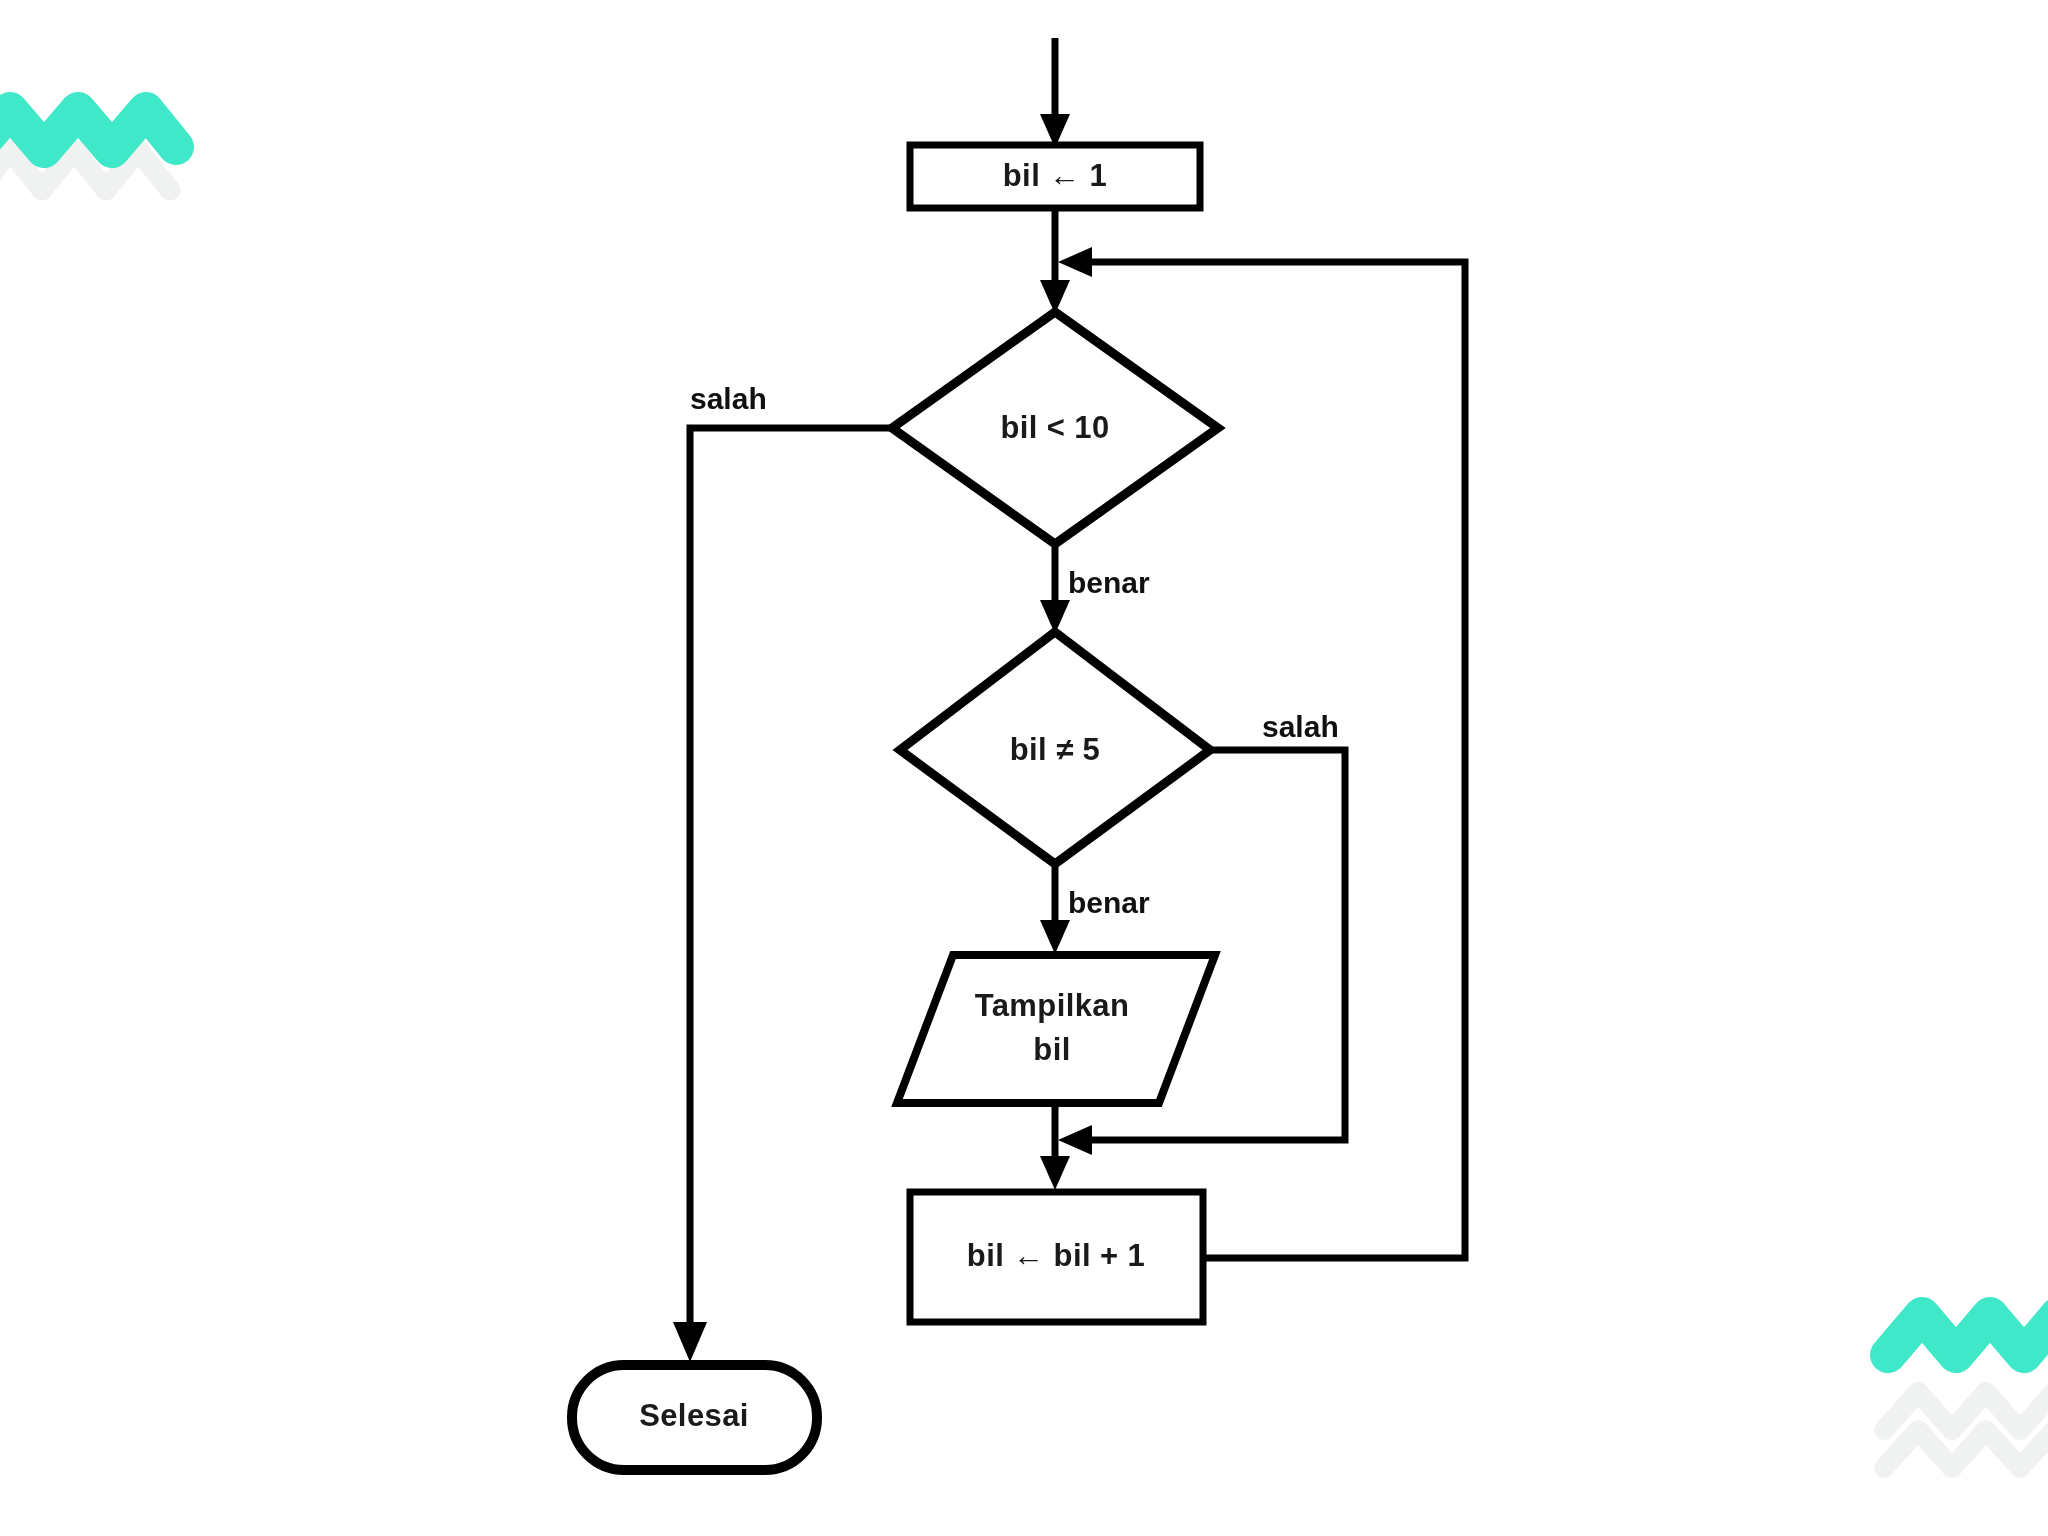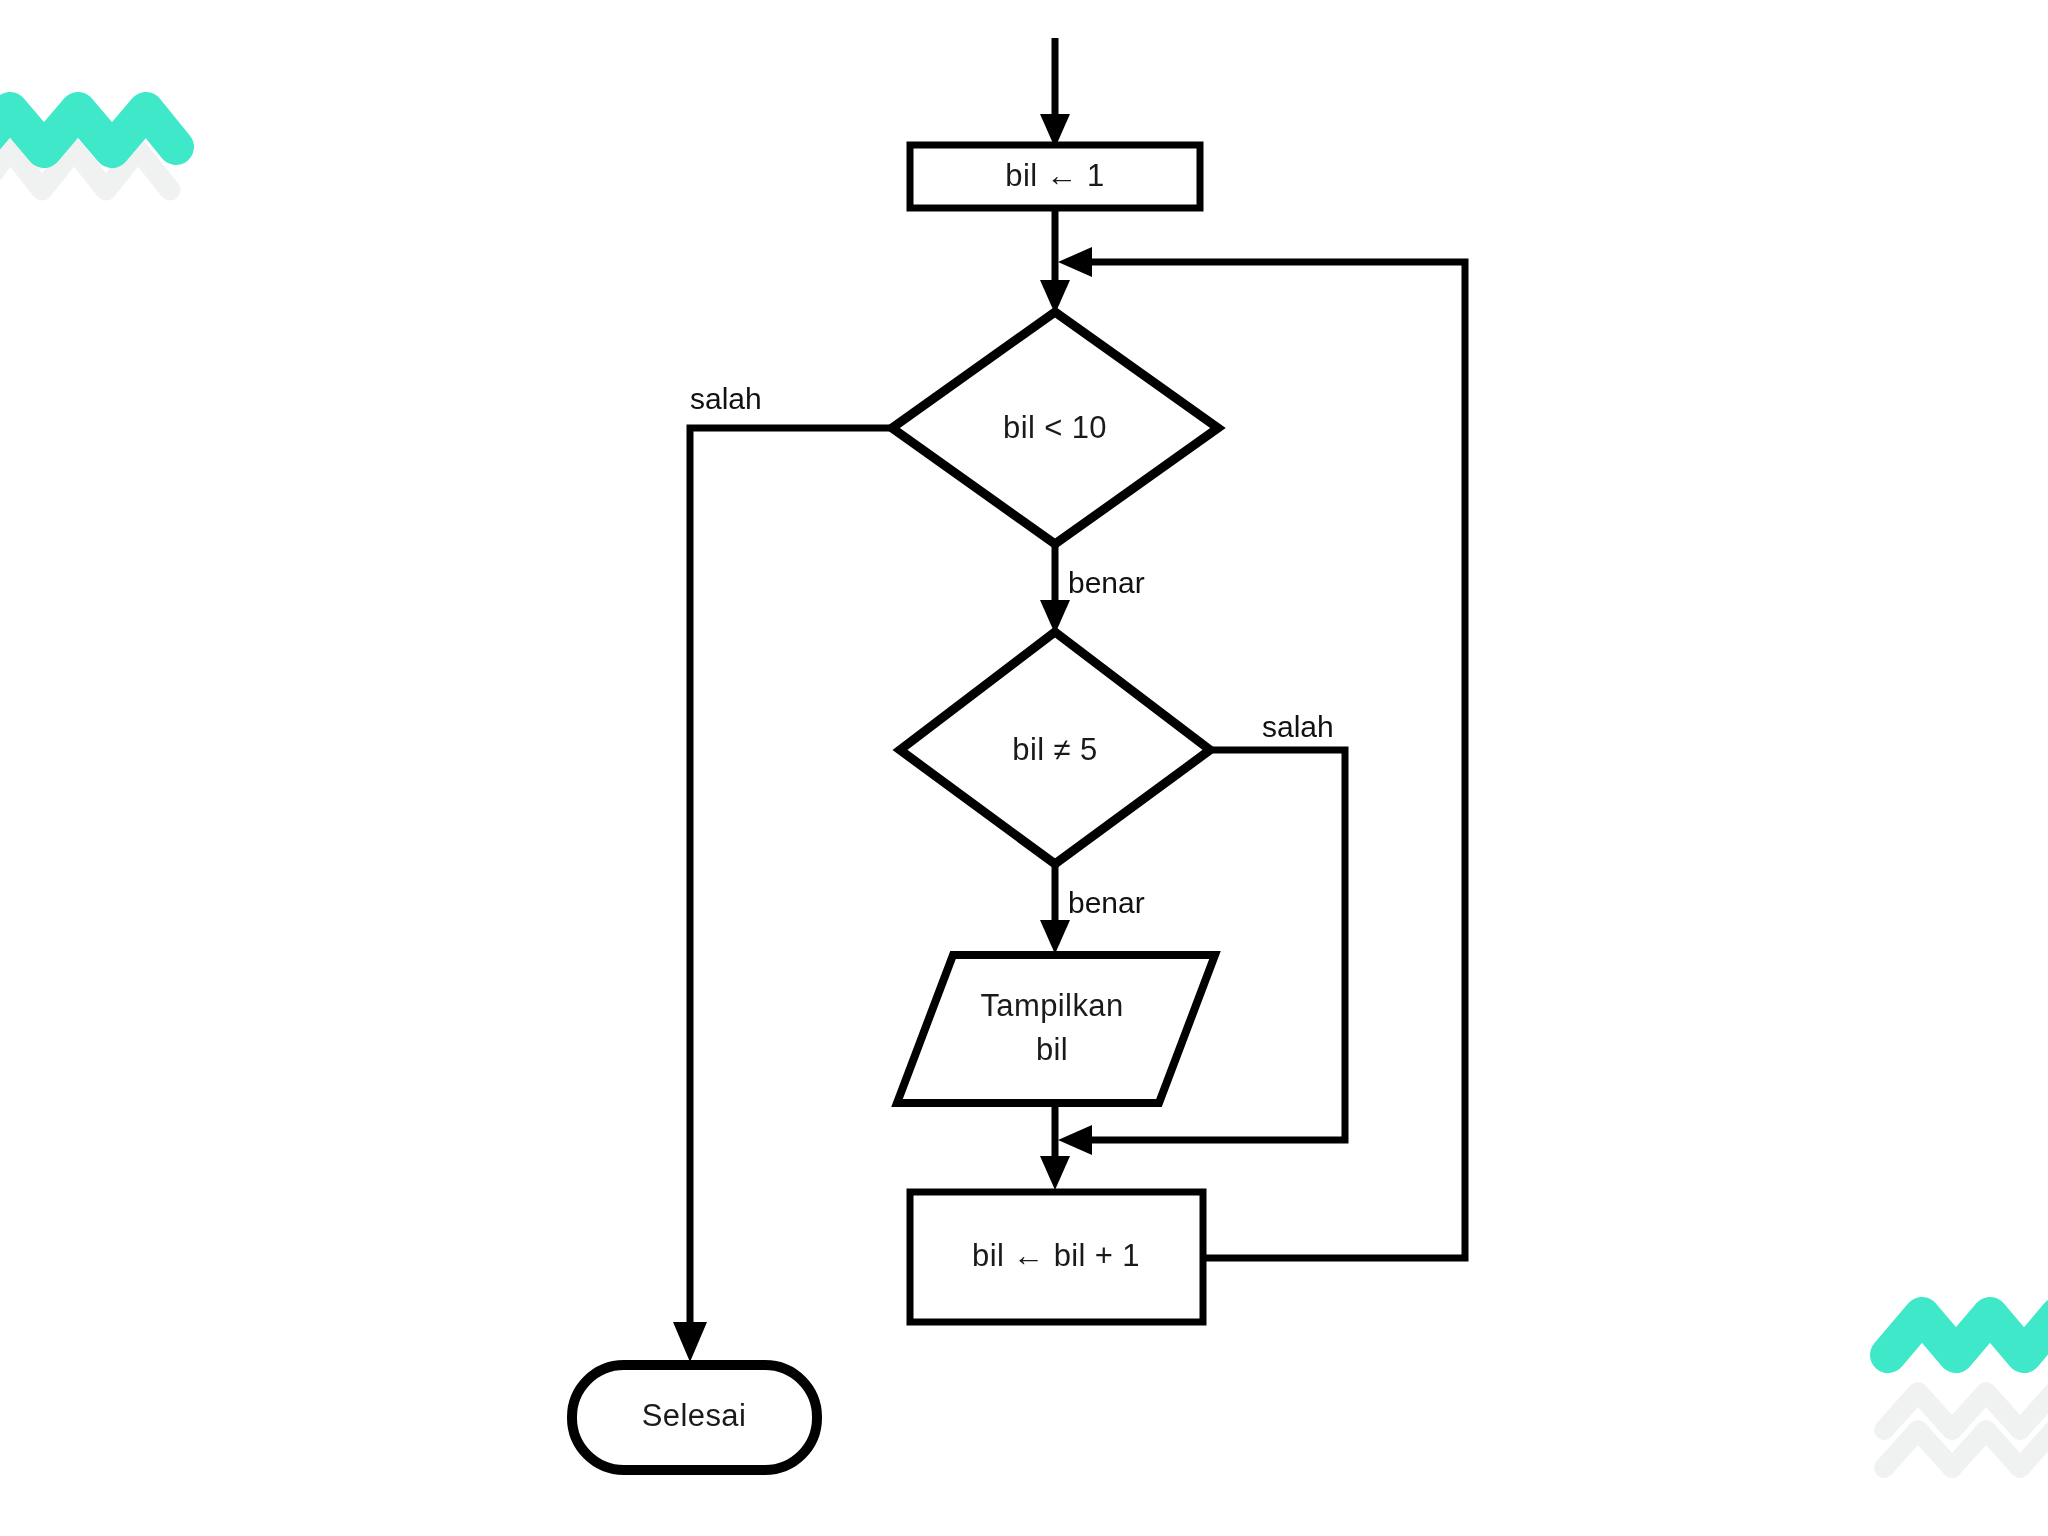--- a/index.html
+++ b/index.html
@@ -7,20 +7,21 @@
     padding: 0;
     background: #ffffff;
   }
   #page {
     position: relative;
     width: 2048px;
     height: 1536px;
     background: #ffffff;
     overflow: hidden;
     font-family: "Liberation Sans", sans-serif;
+    font-weight: bold;
   }
   #flow-svg {
     position: absolute;
     top: 0;
     left: 0;
     width: 2048px;
     height: 1536px;
   }
   .node-shape {
     fill: #ffffff;

